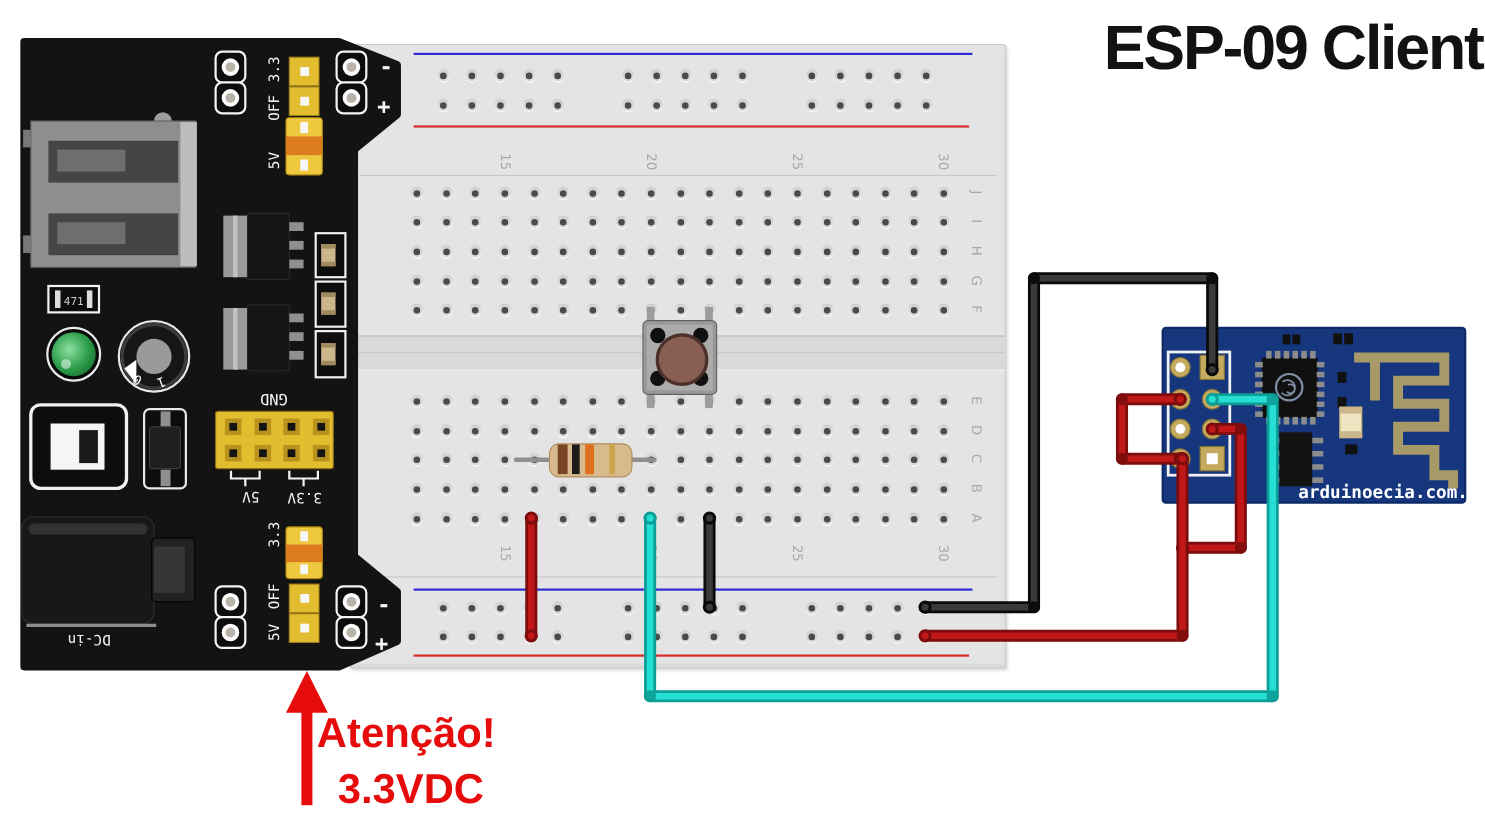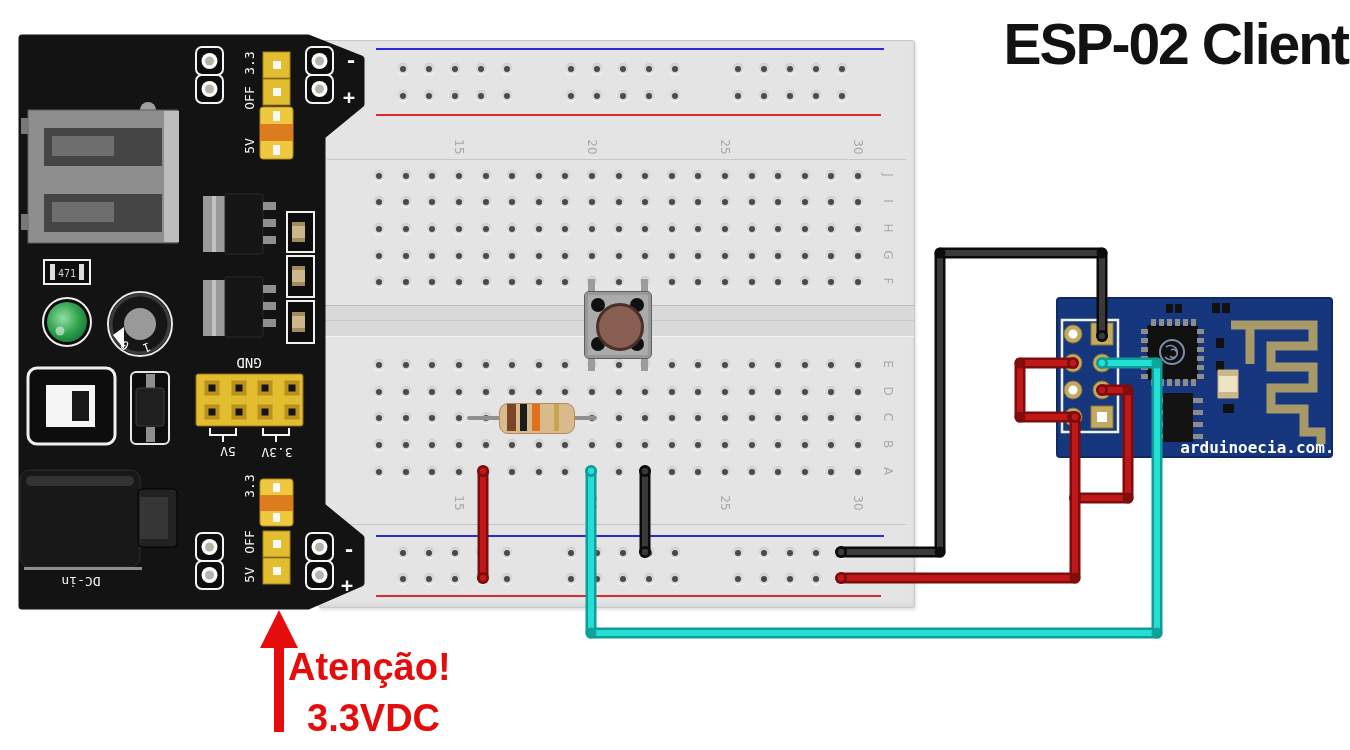--- a/index.html
+++ b/index.html
@@ -688,15 +688,15 @@
         <circle cx="1102" cy="363" r="3.2" fill="#25ded4"></circle>
       </g>
     </g>
 
   <g id="arrow">
     <polygon points="279,610 260,648 298,648" fill="#e60c0c"></polygon>
     <rect x="274" y="646" width="10" height="86" fill="#e60c0c"></rect>
   </g>
 </svg>
 
-<div id="title">ESP-02 Client</div>
+<div id="title">ESP-09 Client</div>
 <div id="warn1" class="warn" style="color: rgb(230, 12, 12);">Atenção!</div>
 <div id="warn2" class="warn" style="color: rgb(230, 12, 12);">3.3VDC</div>
 
 </body></html>

